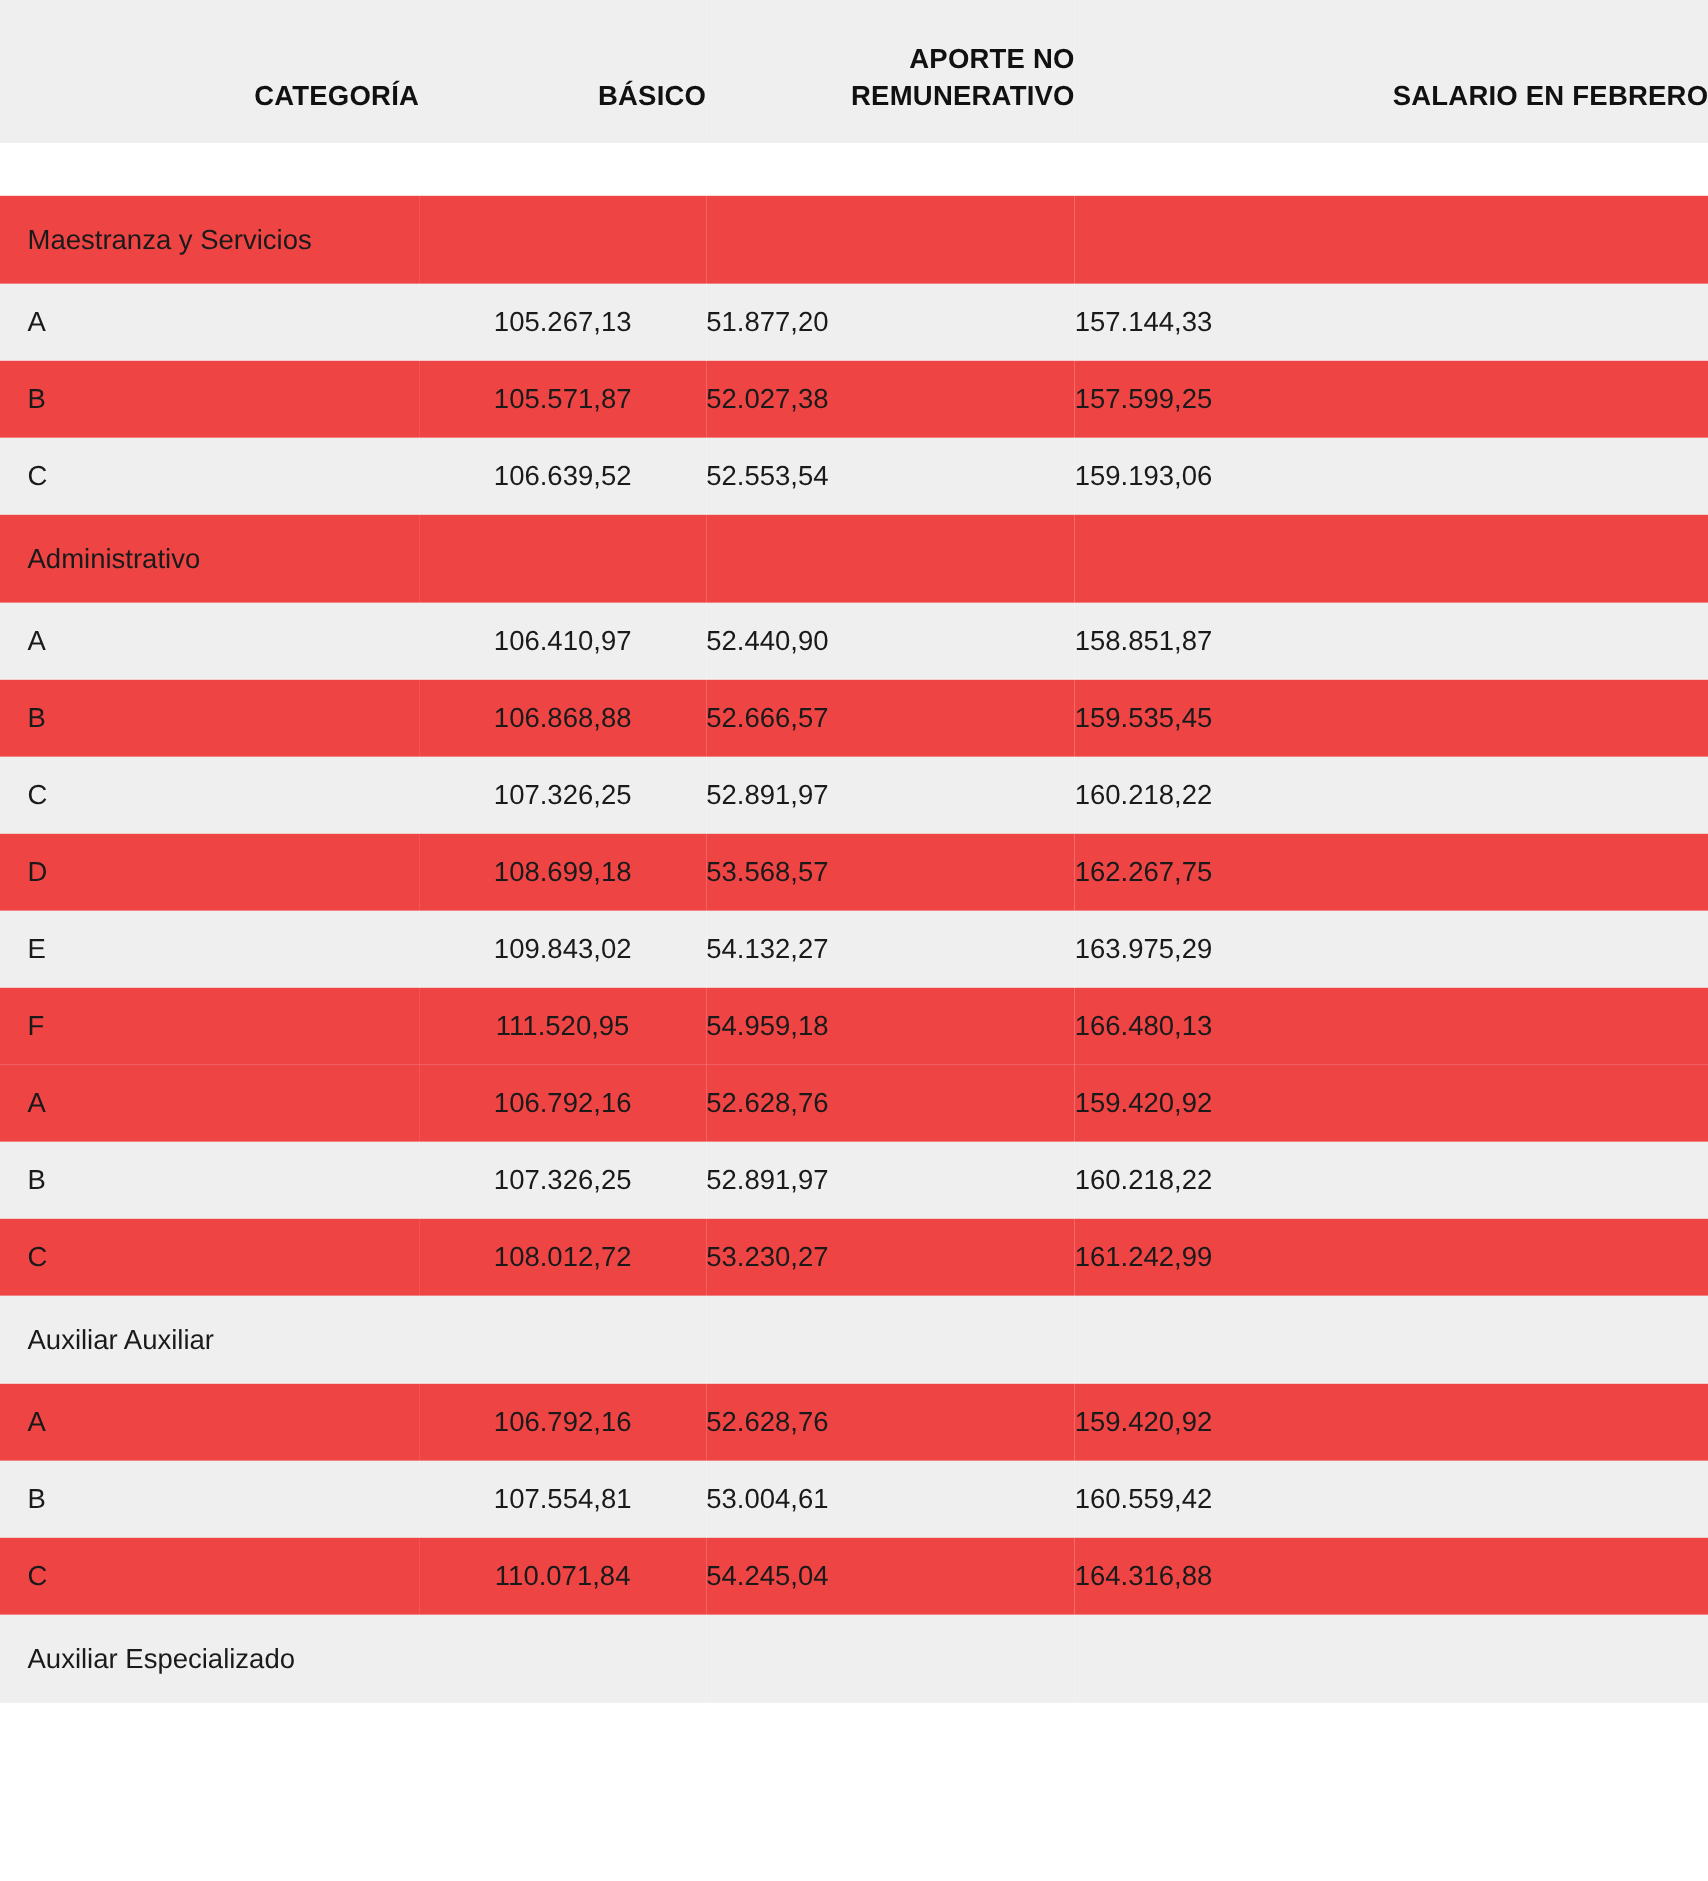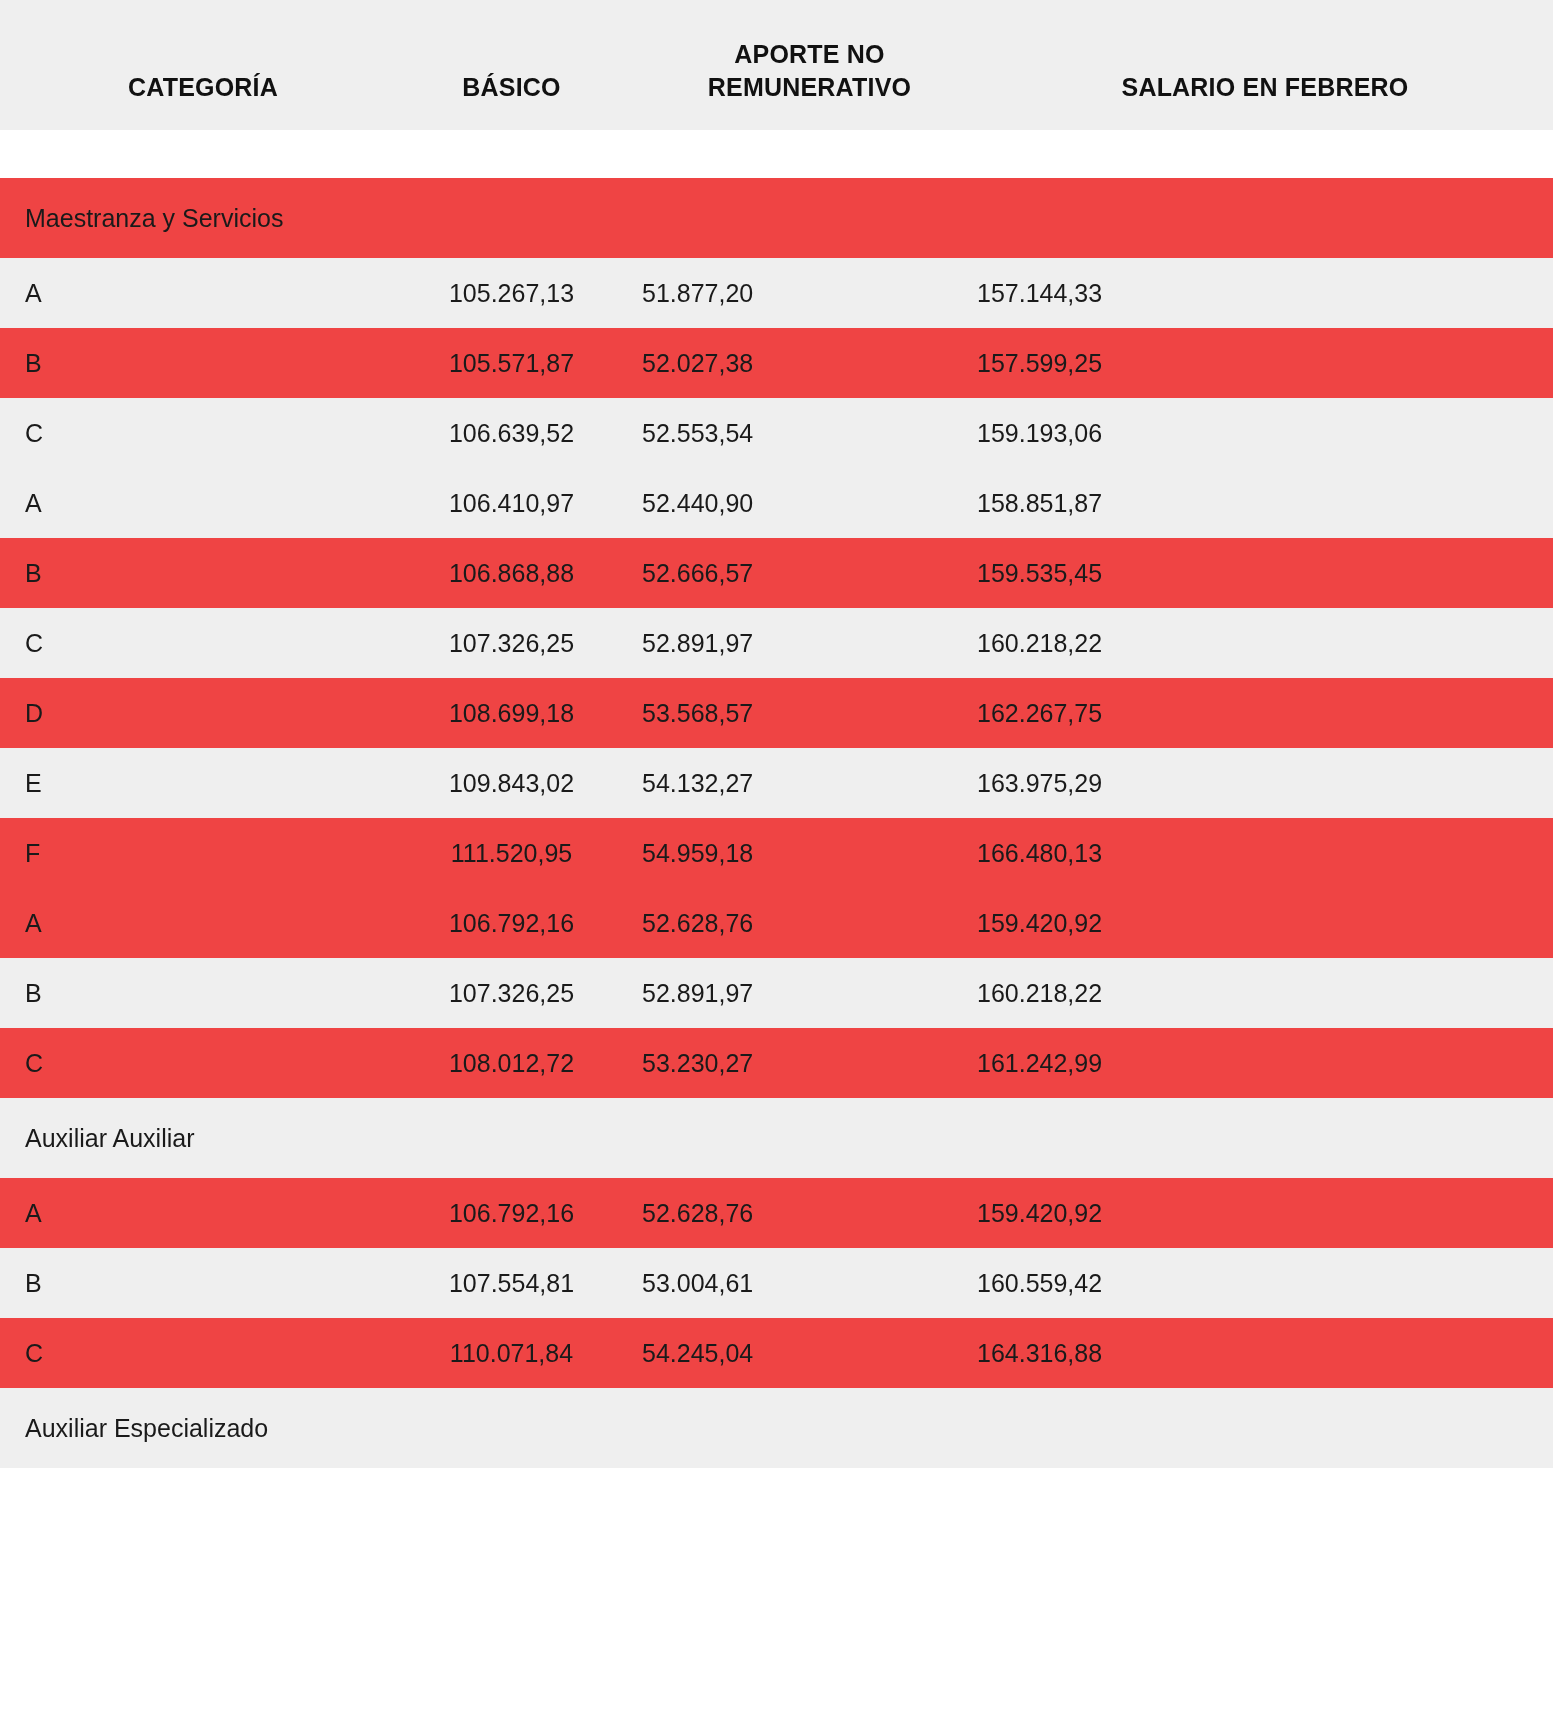--- a/index.html
+++ b/index.html
@@ -28,21 +28,21 @@
   col.c-basico    { width: 261px; }
   col.c-aporte    { width: 335px; }
   col.c-salario   { width: 576px; }
 
   
   thead tr.header-row {
     background: #efefef;
     height: 130px;
   }
   thead th {
-    text-align: center;
+    text-align: right;
     vertical-align: bottom;
     font-size: 25px;
     font-weight: bold;
     letter-spacing: 0.2px;
     color: #111111;
     padding: 0 0 26px 0;
     line-height: 1.32;
   }
   thead th.col-categoria { padding-left: 25px; margin-left: 25px; }
   thead th.col-basico    { padding-left: 0px; }
@@ -130,20 +130,26 @@
         <td class="basic">105.571,87</td>
         <td class="apor">52.027,38</td>
         <td class="sal">157.599,25</td>
       </tr>
       <tr class="row-gray">
         <td class="cat">C</td>
         <td class="basic">106.639,52</td>
         <td class="apor">52.553,54</td>
         <td class="sal">159.193,06</td>
       </tr>
+      <tr class="row-white group-row">
+        <td class="cat">Administrativo</td>
+        <td class="basic"></td>
+        <td class="apor"></td>
+        <td class="sal"></td>
+      </tr>
       <tr class="row-gray">
         <td class="cat">A</td>
         <td class="basic">106.410,97</td>
         <td class="apor">52.440,90</td>
         <td class="sal">158.851,87</td>
       </tr>
       <tr class="row-white">
         <td class="cat">B</td>
         <td class="basic">106.868,88</td>
         <td class="apor">52.666,57</td>

